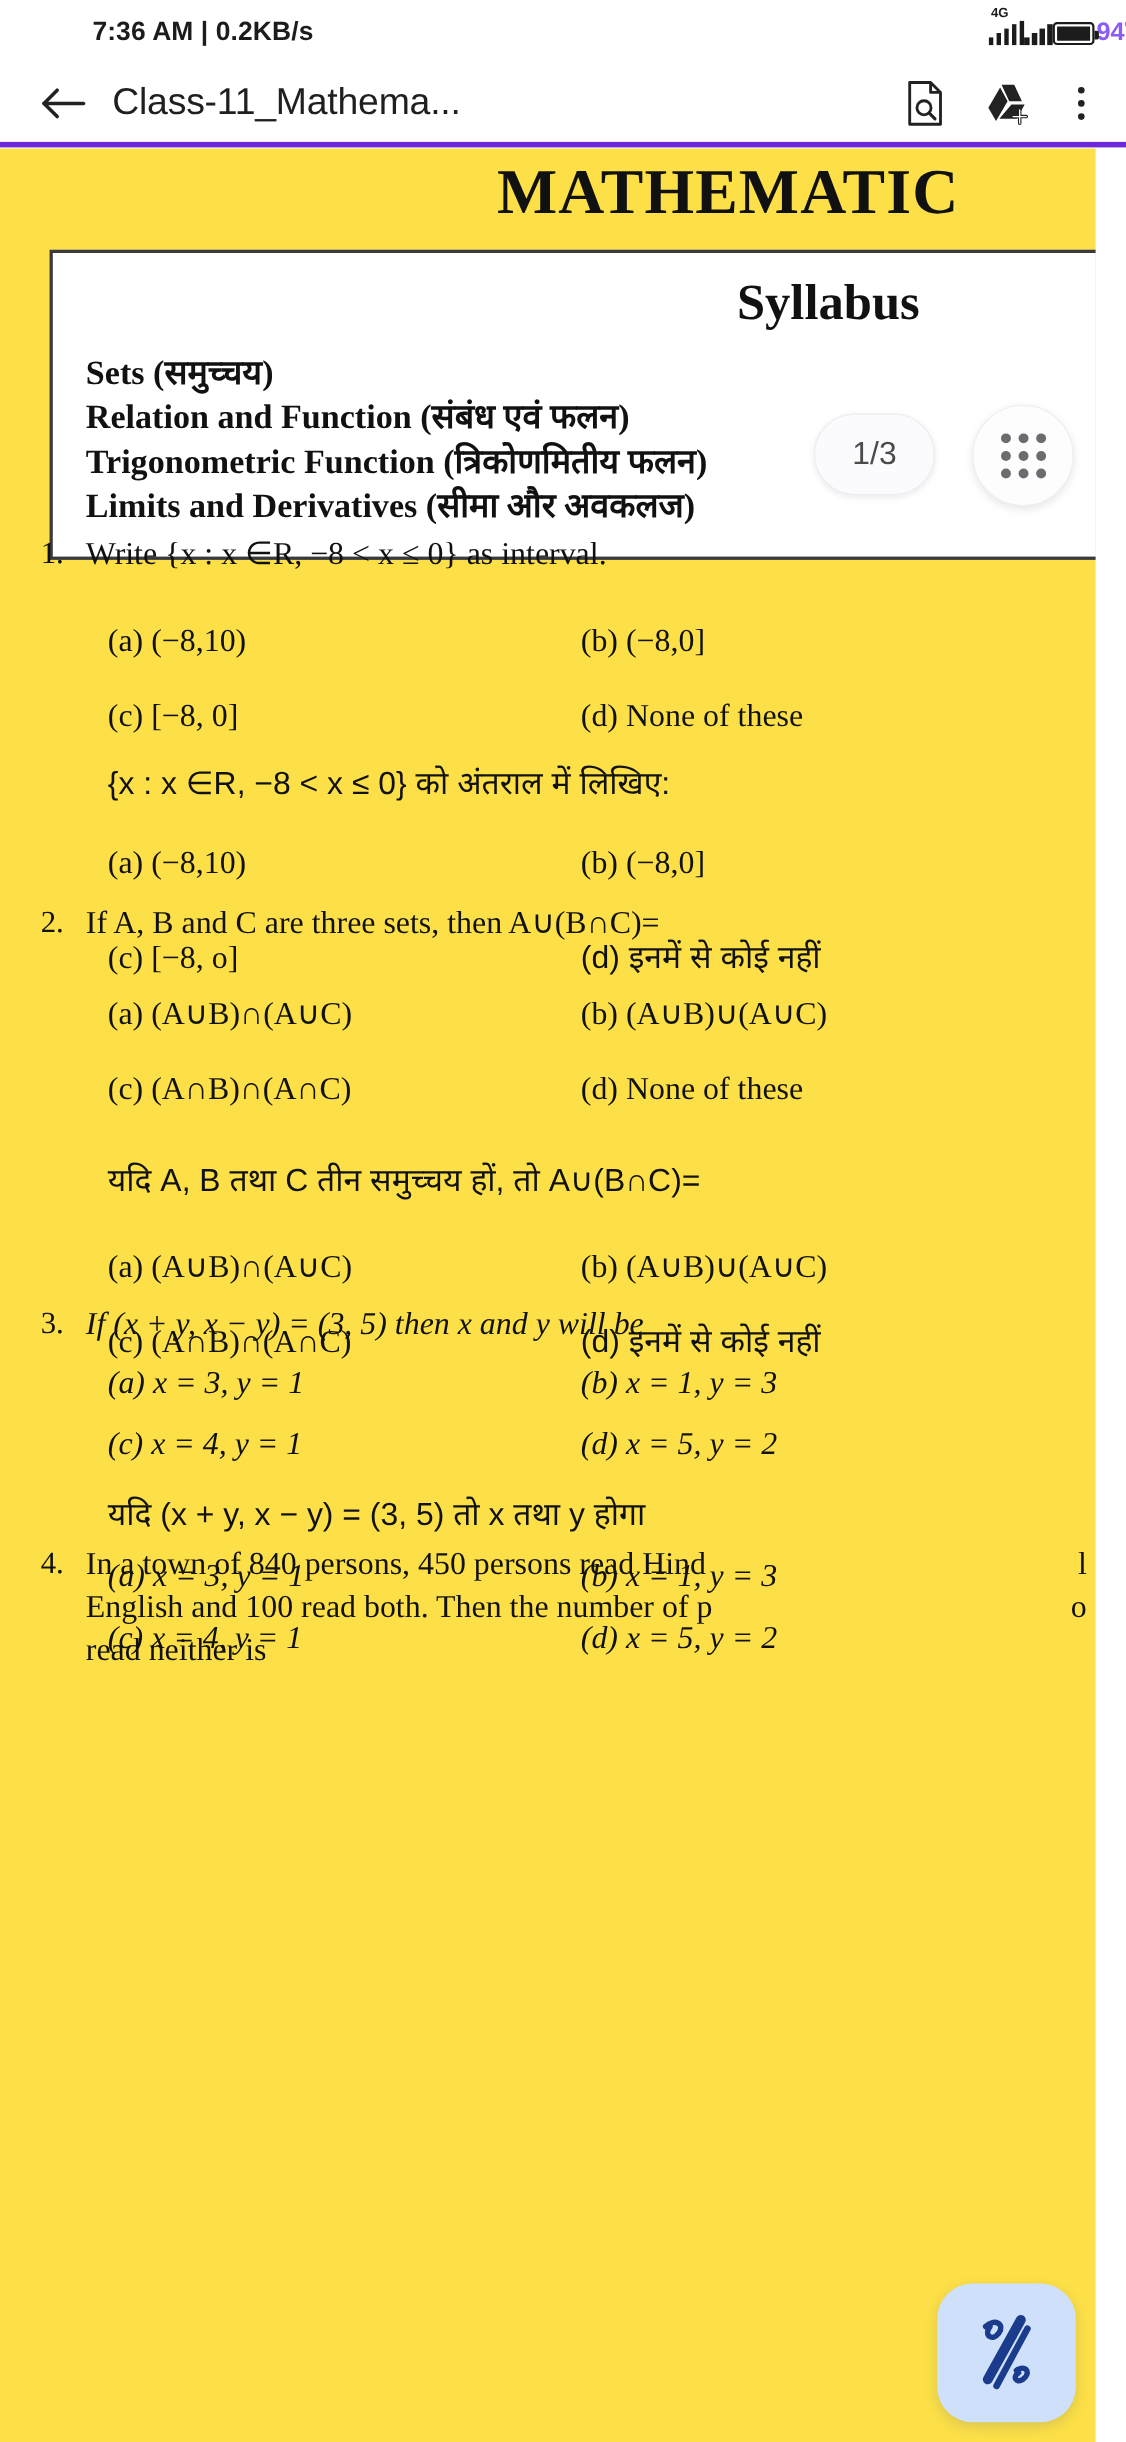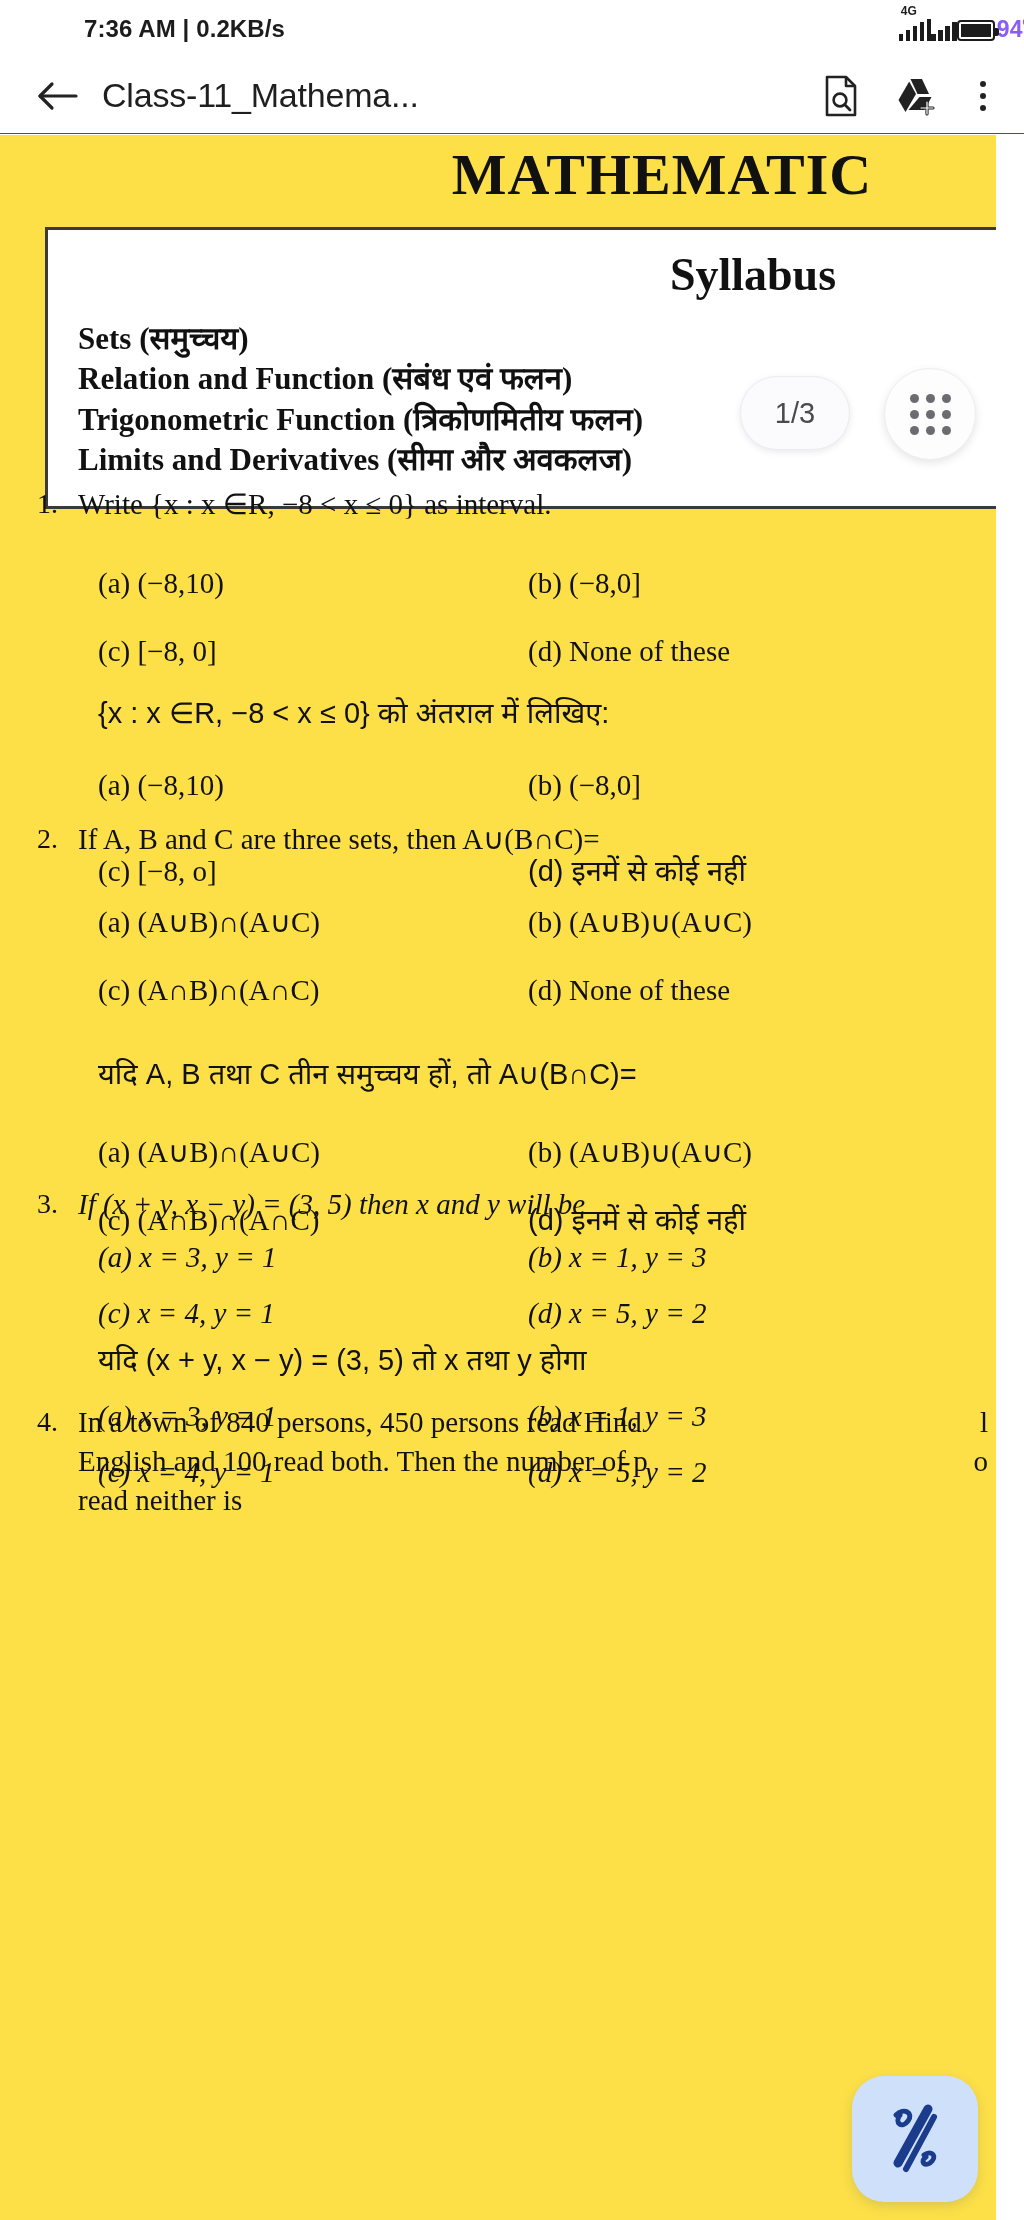--- a/index.html
+++ b/index.html
@@ -87,21 +87,21 @@
   
   .appbar {
     position: absolute;
     top: 58px; left: 0;
     width: 1024px;
     height: 76px;
     display: flex;
     align-items: center;
     padding: 0 26px 0 34px;
     background: #ffffff;
-    border-bottom: 1px solid #6d28d9;
+    border-bottom: 5px solid #6d28d9;
   }
   .back-btn {
     width: 46px; height: 46px;
     flex: 0 0 auto;
     display: flex; align-items: center; justify-content: center;
     cursor: pointer;
   }
   .appbar-title {
     flex: 1 1 auto;
     font-size: 34px;
@@ -369,21 +369,21 @@
         <div class="qtext italic">If (x + y, x − y) = (3, 5) then x and y will be</div>
       </div>
       <div class="opts italic" style="margin-top:12px;">
         <div class="opt-a">(a)  x = 3, y = 1</div>
         <div class="opt-b">(b)  x = 1, y = 3</div>
       </div>
       <div class="opts italic" style="margin-top:14px;">
         <div class="opt-a">(c)  x = 4, y = 1</div>
         <div class="opt-b">(d)  x = 5, y = 2</div>
       </div>
-      <div class="opts hindi" style="margin-top:5px;">
+      <div class="opts hindi" style="margin-top:22px;">
         <div style="flex:1 1 auto;">यदि (x + y, x − y) = (3, 5) तो x तथा y होगा</div>
       </div>
       <div class="opts italic" style="margin-top:14px;">
         <div class="opt-a">(a)  x = 3, y = 1</div>
         <div class="opt-b">(b)  x = 1, y = 3</div>
       </div>
       <div class="opts italic" style="margin-top:14px;">
         <div class="opt-a">(c)  x = 4, y = 1</div>
         <div class="opt-b">(d)  x = 5, y = 2</div>
       </div>

